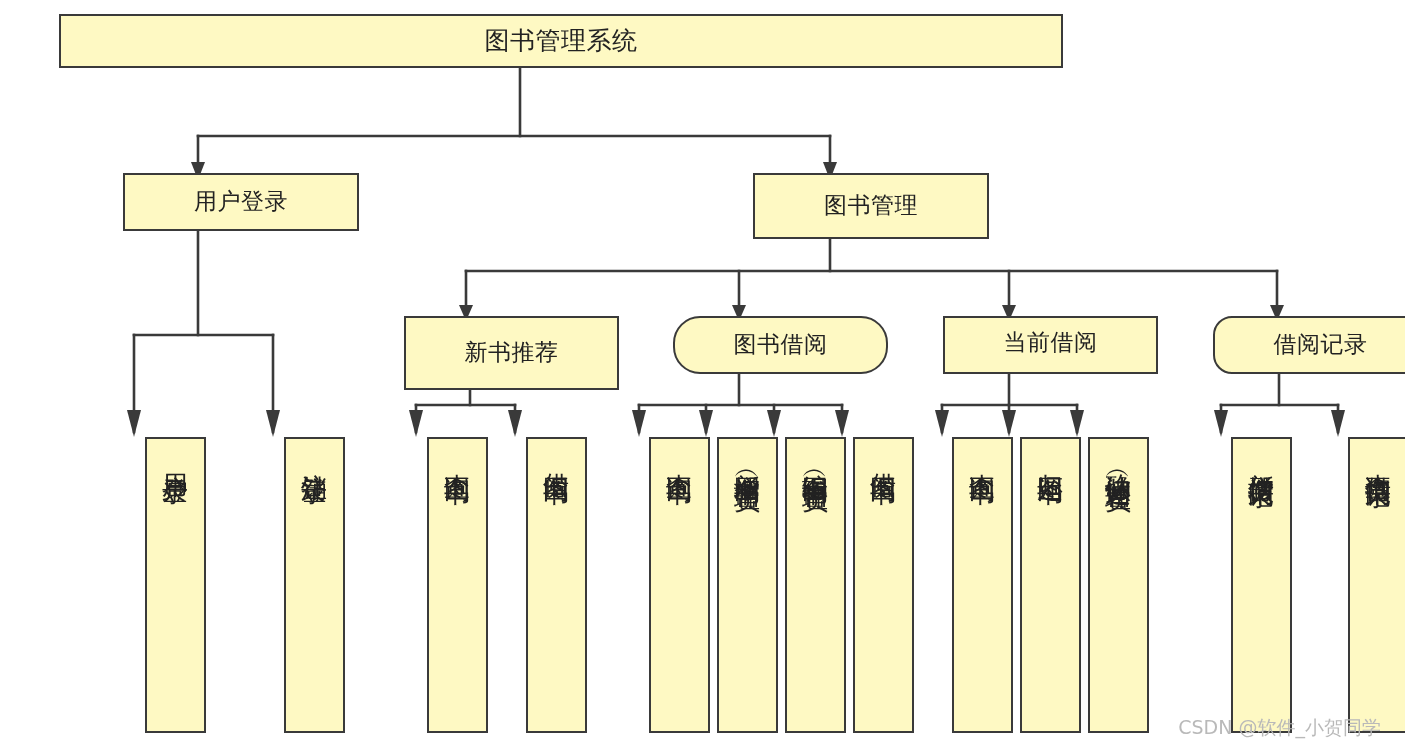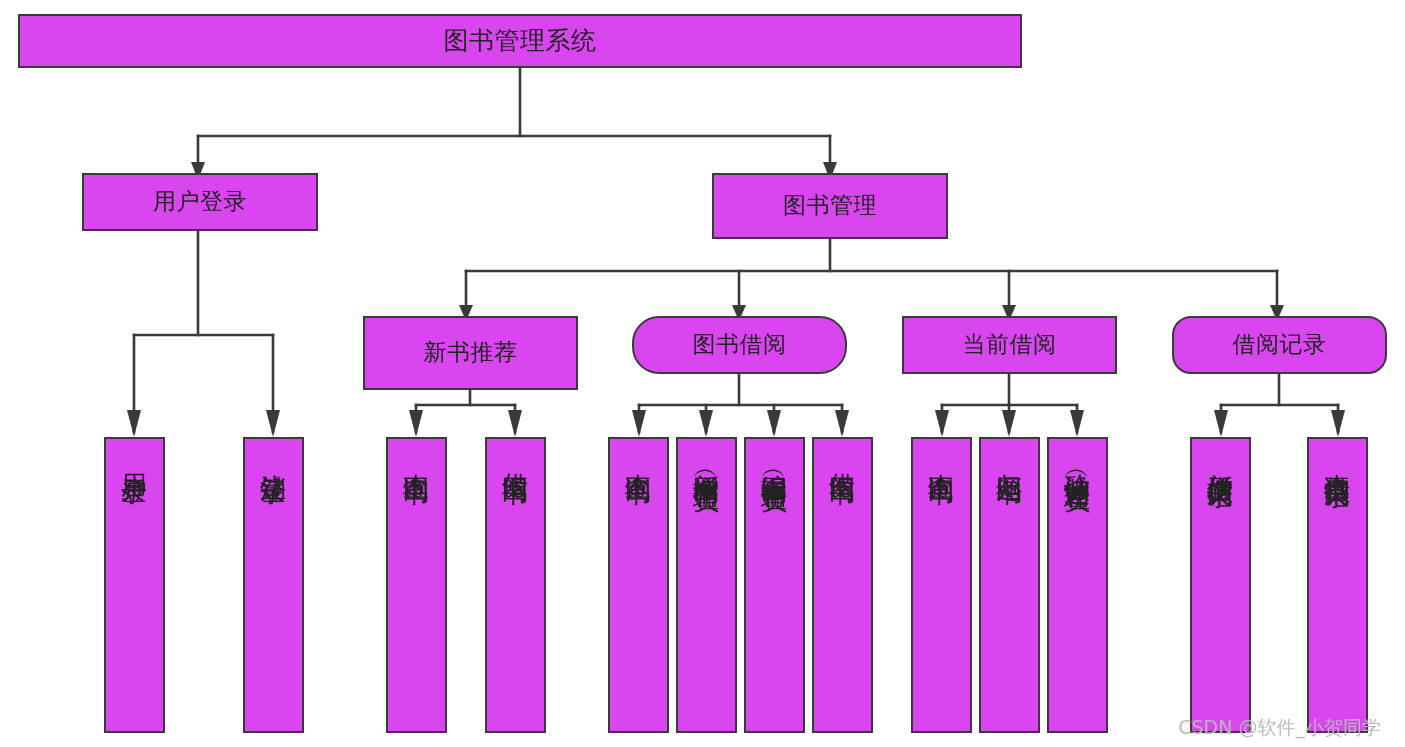--- a/index.html
+++ b/index.html
@@ -22,26 +22,27 @@
     position: absolute;
     left: 0;
     top: 0;
     width: 1405px;
     height: 747px;
   }
   .node {
     position: absolute;
     box-sizing: border-box;
     border: 2.5px solid #3a3a3a;
-    background: #d946ef;
+    background: #fef9c3;
     display: flex;
     align-items: center;
     justify-content: center;
     color: #222222;
     z-index: 2;
+    margin-left: 41px;
   }
   .node-label {
     display: block;
     text-align: center;
     line-height: 1.18;
     letter-spacing: 0.5px;
   }
   .node.horizontal .node-label {
     writing-mode: horizontal-tb;
     font-size: 23px;
@@ -165,21 +166,21 @@
   <div class="node horizontal" style="left:712px; top:173px; width:236px; height:66px;">
     <span class="node-label">图书管理</span>
   </div>
 
   <div class="node horizontal" style="left:363px; top:316px; width:215px; height:74px;">
     <span class="node-label">新书推荐</span>
   </div>
   <div class="node horizontal" style="left:632px; top:316px; width:215px; height:58px;border-radius:27px;">
     <span class="node-label">图书借阅</span>
   </div>
-  <div class="node horizontal" style="left:902px; top:316px; width:215px; height:58px;">
+  <div class="node horizontal" style="left:902px; top:316px; width:215px; height:58px;font-family:Liberation Mono, monospace;">
     <span class="node-label">当前借阅</span>
   </div>
   <div class="node horizontal" style="left:1172px; top:316px; width:215px; height:58px;border-radius:19px;">
     <span class="node-label">借阅记录</span>
   </div>
 
   <div class="node vertical" style="left:104px; top:437px; width:61px; height:296px;">
     <span class="node-label">用户登录</span>
   </div>
   <div class="node vertical" style="left:243px; top:437px; width:61px; height:296px;">

